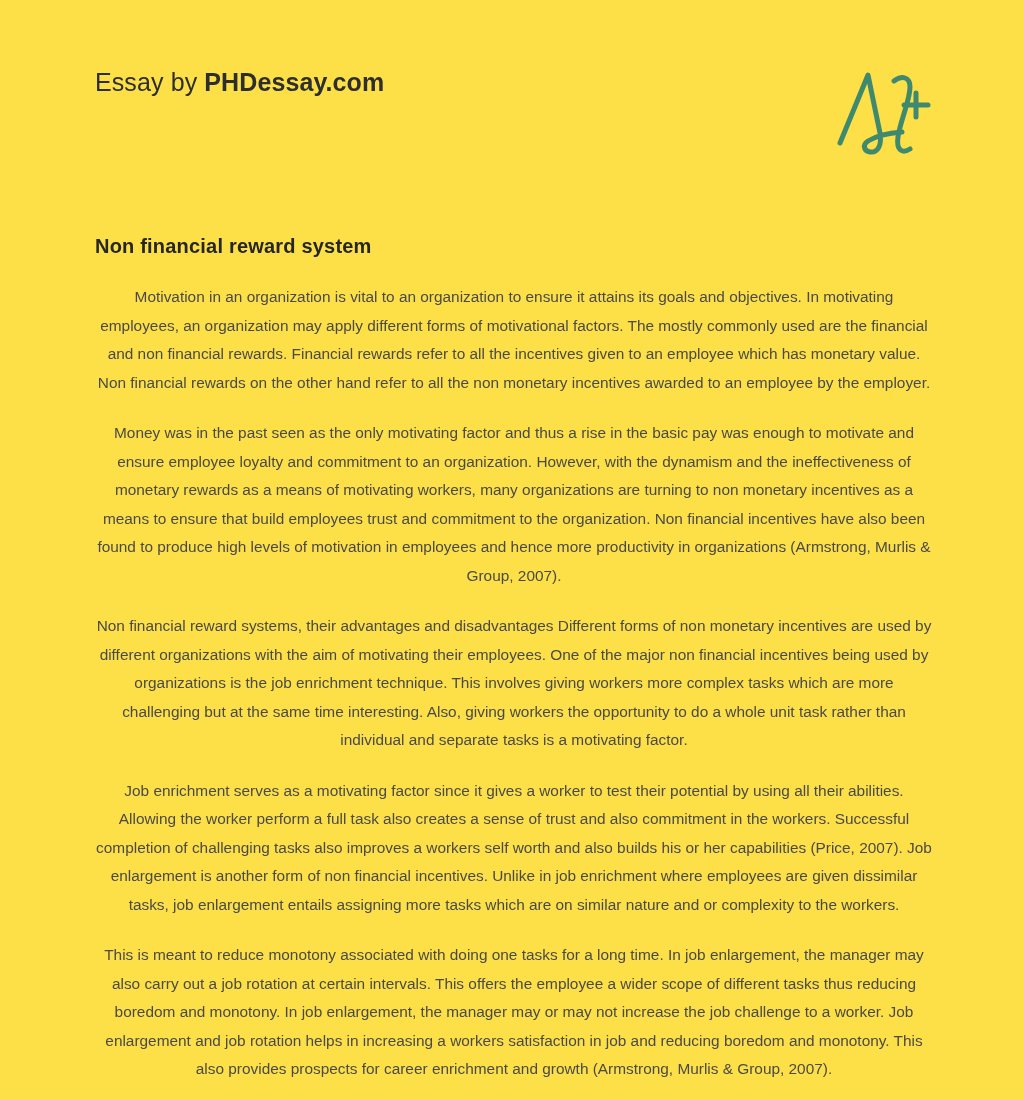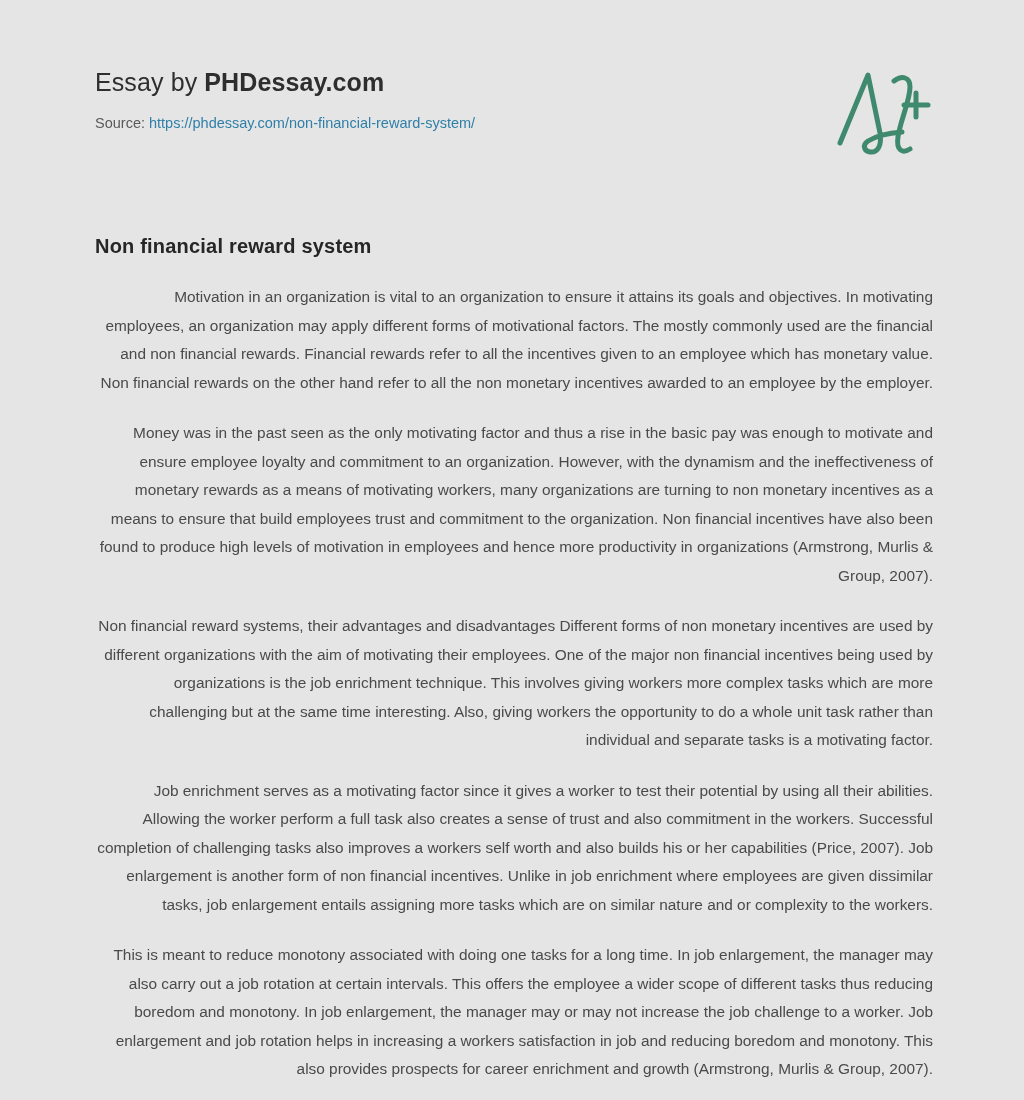--- a/index.html
+++ b/index.html
@@ -11,21 +11,21 @@
     height: 1100px;
     background: #fdfaf6;
     font-family: "Liberation Sans", sans-serif;
     color: #3c3c3c;
     overflow: hidden;
   }
   .page {
     position: relative;
     width: 1024px;
     height: 1100px;
-    background: #e5e5e5;
+    background: #fde047;
   }
   .header {
     position: absolute;
     left: 95px;
     top: 68px;
     width: 840px;
   }
   .brandline {
     font-size: 25px;
     color: #2e2e2e;
@@ -72,34 +72,31 @@
     position: absolute;
     left: 95px;
     top: 283px;
     width: 838px;
   }
   .content p {
     margin: 0 0 22px 0;
     font-size: 15.4px;
     line-height: 28.5px;
     color: #4a4a4a;
-    text-align: right;
+    text-align: center;
   }
 </style>
 </head>
 <body>
 
 <div class="page">
 
   <div class="header">
     <div class="brandline">
       <span class="essay-word">Essay</span><span class="by-word"> by </span><span class="site-name">PHDessay.com</span>
-    </div>
-    <div class="source-line">
-      <span class="source-label">Source: </span><a class="source-url" href="#">https://phdessay.com/non-financial-reward-system/</a>
     </div>
   </div>
 
   <div class="logo">
     <svg width="110" height="110" viewBox="0 0 110 110" xmlns="http://www.w3.org/2000/svg">
       <g fill="none" stroke="#3f8a6e" stroke-width="5" stroke-linecap="round" stroke-linejoin="round">
         <path d="M16 88 L44 20 L56 78 C58 90 54 98 46 97 C40 96 38 90 44 86 C52 81 66 78 78 77"></path>
         <path d="M70 26 C78 20 86 22 86 32 C86 46 76 66 74 82 C72 95 78 99 86 94"></path>
         <path d="M92 38 L92 62"></path>
         <path d="M80 50 L104 50"></path>

